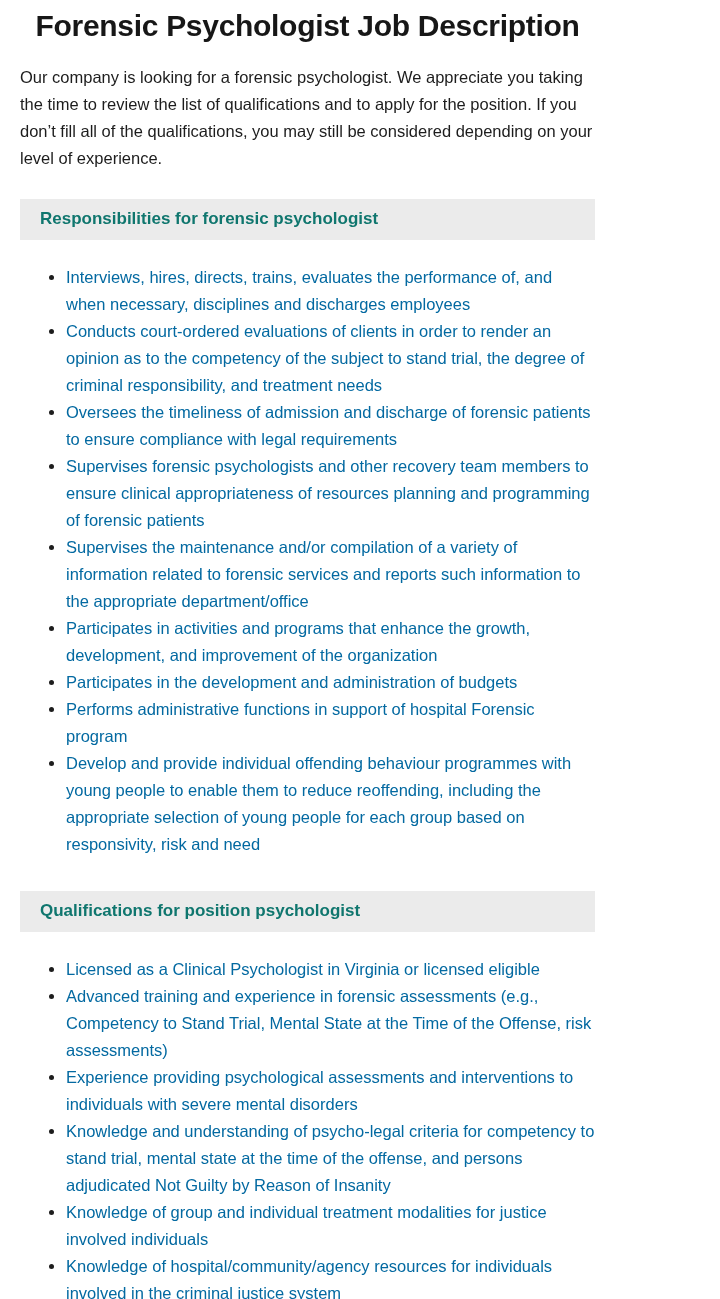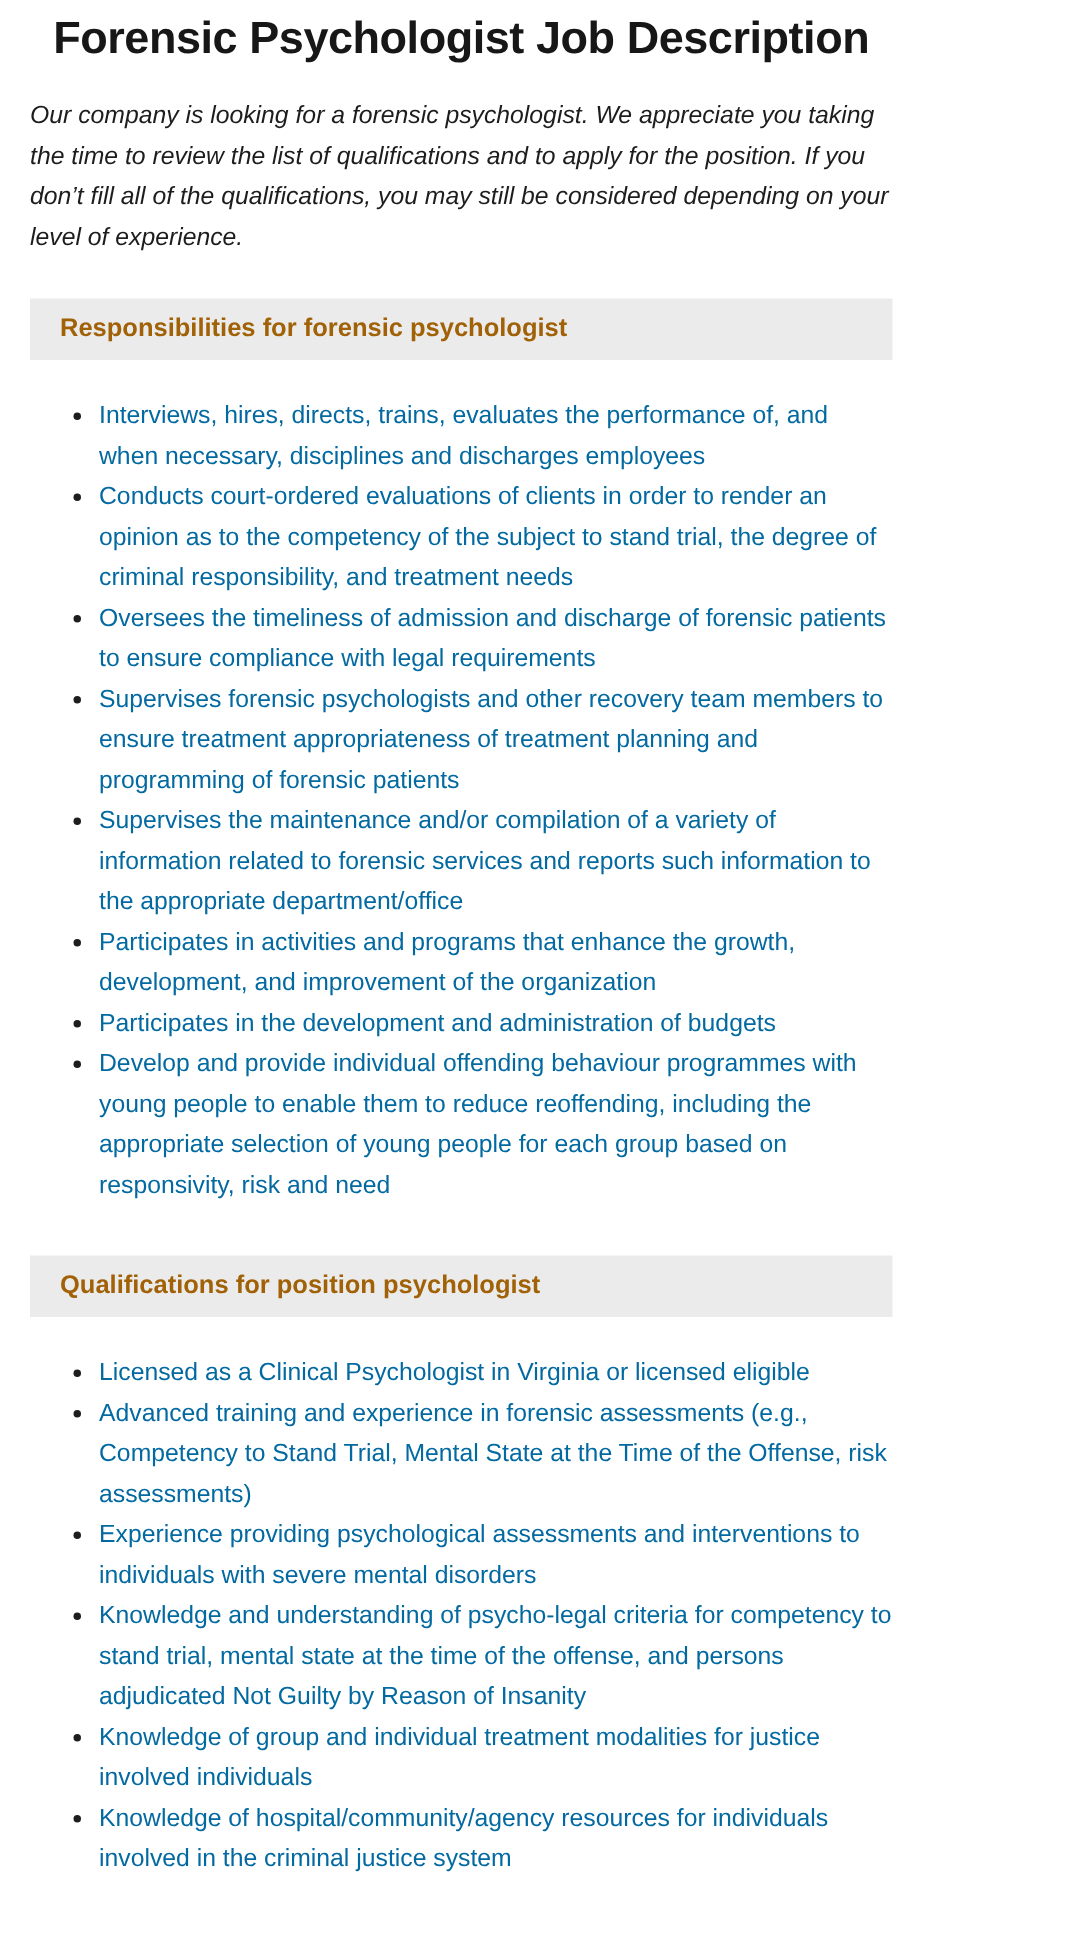--- a/index.html
+++ b/index.html
@@ -25,30 +25,29 @@
     font-weight: 800;
     text-align: center;
     letter-spacing: -0.3px;
     color: #171717;
   }
   p.intro {
     margin: 0 0 27px 0;
     font-size: 16.5px;
     line-height: 27px;
     color: #1d1d1d;
-    font-style: italic;
   }
   .section-heading {
     background: #ebebeb;
     padding: 10px 20px 11px 20px;
     margin: 0 0 0 0;
     font-size: 17px;
     line-height: 20px;
     font-weight: 700;
-    color: #a16207;
+    color: #0f766e;
   }
   ul.bullet-list {
     margin: 24px 0 33px 0;
     padding: 0 0 0 46px;
     list-style: none;
   }
   ul.bullet-list li {
     position: relative;
     font-size: 16.5px;
     line-height: 27px;
@@ -79,24 +78,25 @@
   <p class="intro">Our company is looking for a forensic psychologist. We appreciate you taking the time to review the list of qualifications and to apply for the position. If you don’t fill all of the qualifications, you may still be considered depending on your level of experience.</p>
 
   <div class="section-heading">
     <span>Responsibilities for forensic psychologist</span>
   </div>
 
   <ul class="bullet-list">
     <li>Interviews, hires, directs, trains, evaluates the performance of, and when necessary, disciplines and discharges employees</li>
     <li>Conducts court-ordered evaluations of clients in order to render an opinion as to the competency of the subject to stand trial, the degree of criminal responsibility, and treatment needs</li>
     <li>Oversees the timeliness of admission and discharge of forensic patients to ensure compliance with legal requirements</li>
-    <li>Supervises forensic psychologists and other recovery team members to ensure treatment appropriateness of treatment planning and programming of forensic patients</li>
+    <li>Supervises forensic psychologists and other recovery team members to ensure clinical appropriateness of resources planning and programming of forensic patients</li>
     <li>Supervises the maintenance and/or compilation of a variety of information related to forensic services and reports such information to the appropriate department/office</li>
     <li>Participates in activities and programs that enhance the growth, development, and improvement of the organization</li>
     <li>Participates in the development and administration of budgets</li>
+    <li>Performs administrative functions in support of hospital Forensic program</li>
     <li>Develop and provide individual offending behaviour programmes with young people to enable them to reduce reoffending, including the appropriate selection of young people for each group based on responsivity, risk and need</li>
   </ul>
 
   <div class="section-heading">
     <span>Qualifications for position psychologist</span>
   </div>
 
   <ul class="bullet-list last">
     <li>Licensed as a Clinical Psychologist in Virginia or licensed eligible</li>
     <li>Advanced training and experience in forensic assessments (e.g., Competency to Stand Trial, Mental State at the Time of the Offense, risk assessments)</li>

